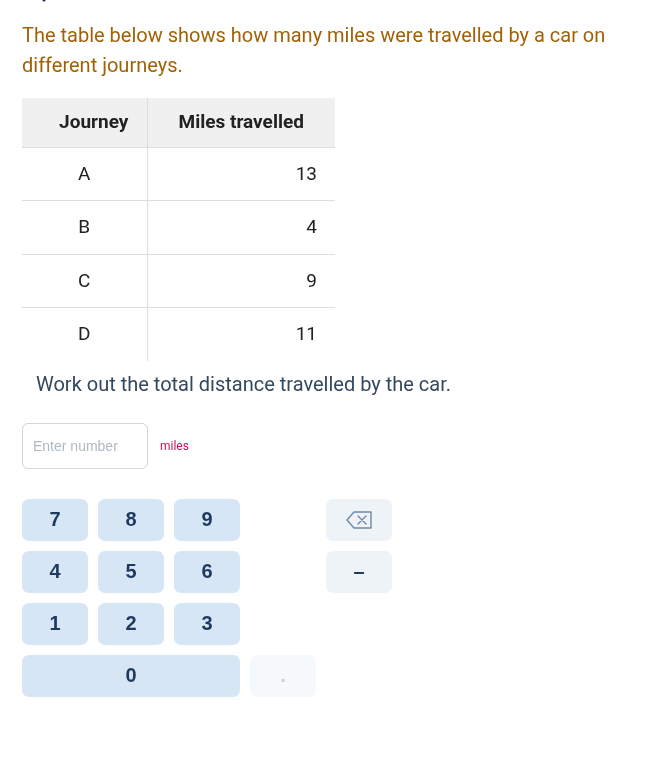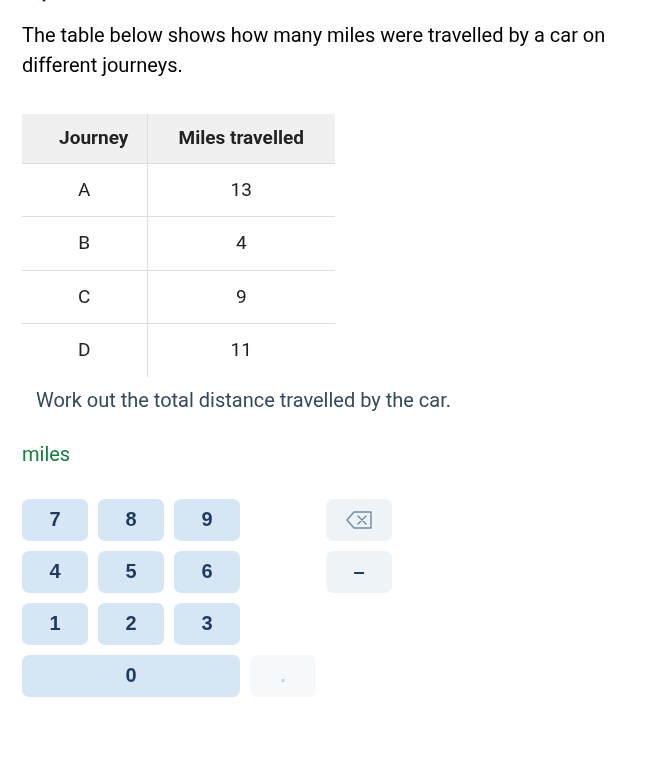--- a/index.html
+++ b/index.html
@@ -14,21 +14,21 @@
   }
   .chevron {
     position: absolute;
     top: -14px;
     left: 28px;
     width: 0; height: 0;
     border-left: 16px solid transparent;
     border-right: 16px solid transparent;
     border-top: 16px solid #1e3a5f;
   }
-  .question-text { color: #000000; margin-bottom: 34px; }
+  .question-text { color: #a16207; margin-bottom: 18px; }
   table.data {
     border-collapse: collapse;
     margin-bottom: 8px;
   }
   table.data th {
     background: #f0f0f0;
     font-weight: 700;
     color: #222;
     padding: 10px 18px;
     border: 1px solid #ddd;
@@ -39,37 +39,37 @@
   table.data th:first-child { border-left: none; padding-left: 37px; }
   table.data th:last-child { border-right: none; }
   table.data td {
     padding: 12px 18px;
     text-align: center;
     border-bottom: 1px solid #ddd;
     border-right: 1px solid #ddd;
     font-size: 19px;
     color: #222;
   }
-  table.data td:last-child { border-right: none; }
+  table.data td:last-child { border-right: none; text-align: right; }
   table.data tr:last-child td { border-bottom: none; }
   .col-journey { width: 125px; }
   .col-miles { width: 188px; }
   .prompt { color: #34495e; margin: 4px 0 24px 14px; }
   .answer-row { display: flex; align-items: center; gap: 12px; margin-bottom: 30px; }
   .answer-input {
     width: 126px; height: 46px;
     border: 1px solid #cfd8dc;
     border-radius: 6px;
     padding: 0 10px;
     font-size: 14px;
     color: #9aa5ae;
     background: #fff;
   }
   .answer-input::placeholder { color: #b0b8bf; }
-  .unit { font-size: 20px; color: #15803d; }
+  .unit { font-size: 12px; color: #be185d; }
   .keypad { display: grid; grid-template-columns: repeat(5, 66px); grid-auto-rows: 42px; gap: 10px; width: max-content; }
   .key {
     background: #d6e6f5;
     border: none;
     border-radius: 7px;
     font-size: 20px;
     font-weight: 600;
     color: #1e3a5f;
     display: flex;
     align-items: center;
@@ -111,20 +111,21 @@
     <tr>
       <td>D</td>
       <td>11</td>
     </tr>
   </tbody>
 </table>
 
 <p class="prompt">Work out the total distance travelled by the car.</p>
 
 <div class="answer-row">
+  <input class="answer-input" placeholder="Enter number" style="">
   <span class="unit">miles</span>
 </div>
 
 <div class="keypad">
   <button class="key">7</button>
   <button class="key">8</button>
   <button class="key">9</button>
   <div></div>
   <button class="key util" aria-label="backspace">
     <svg class="backspace-svg" viewBox="0 0 26 18">

